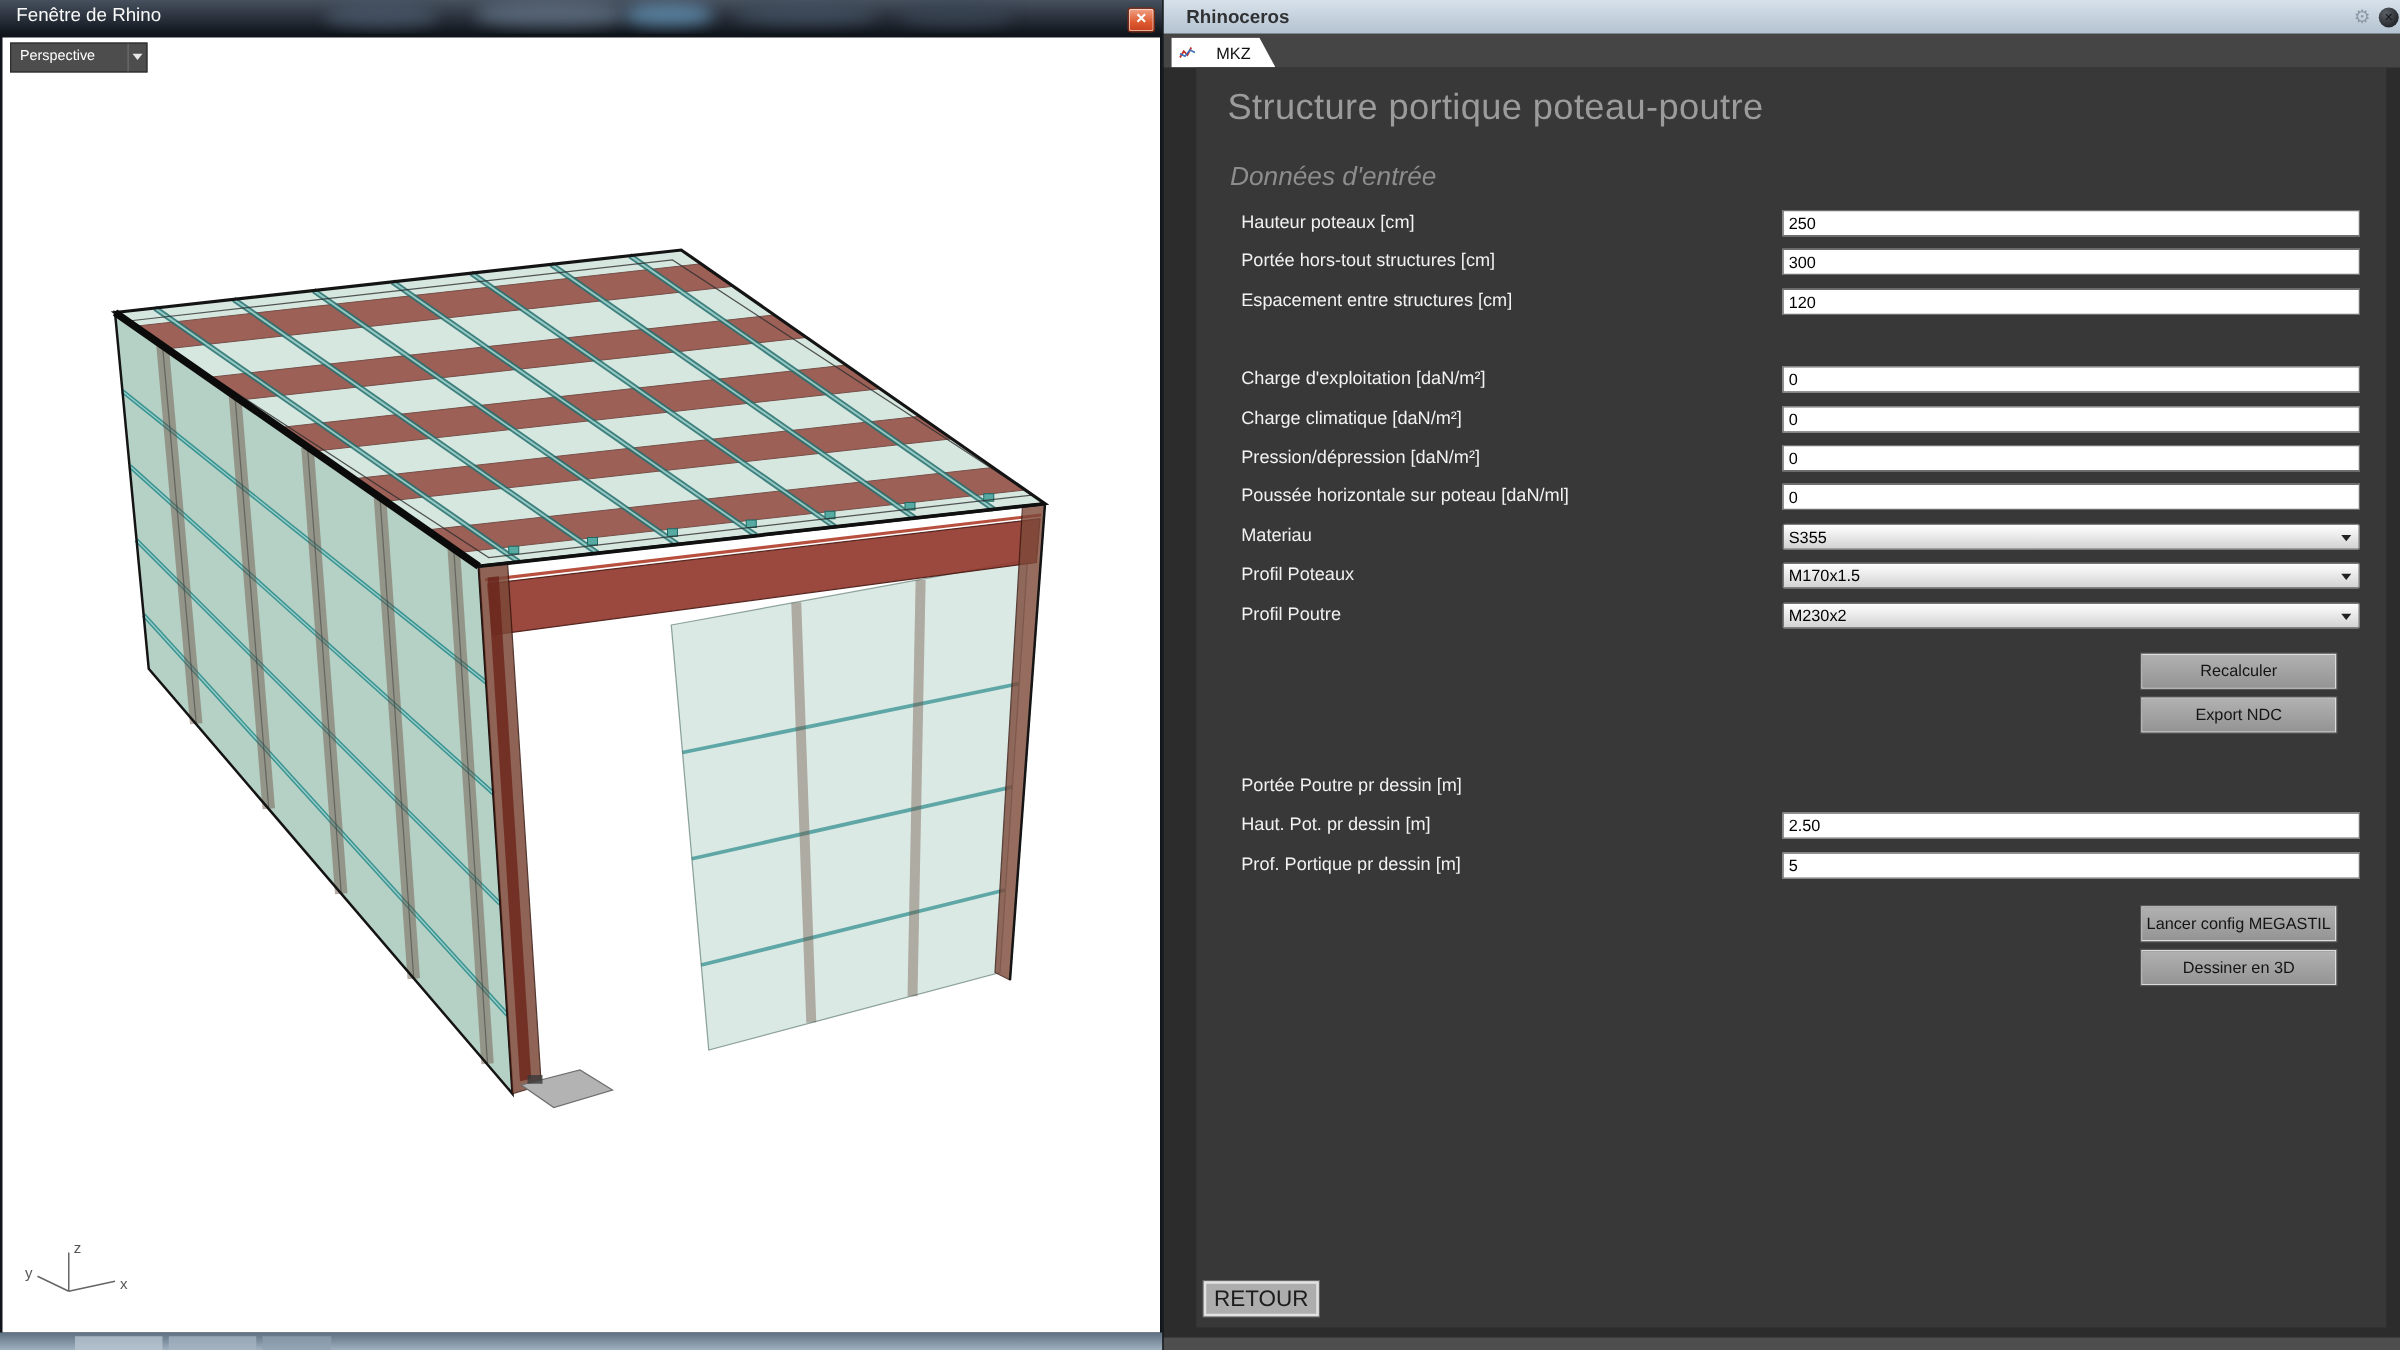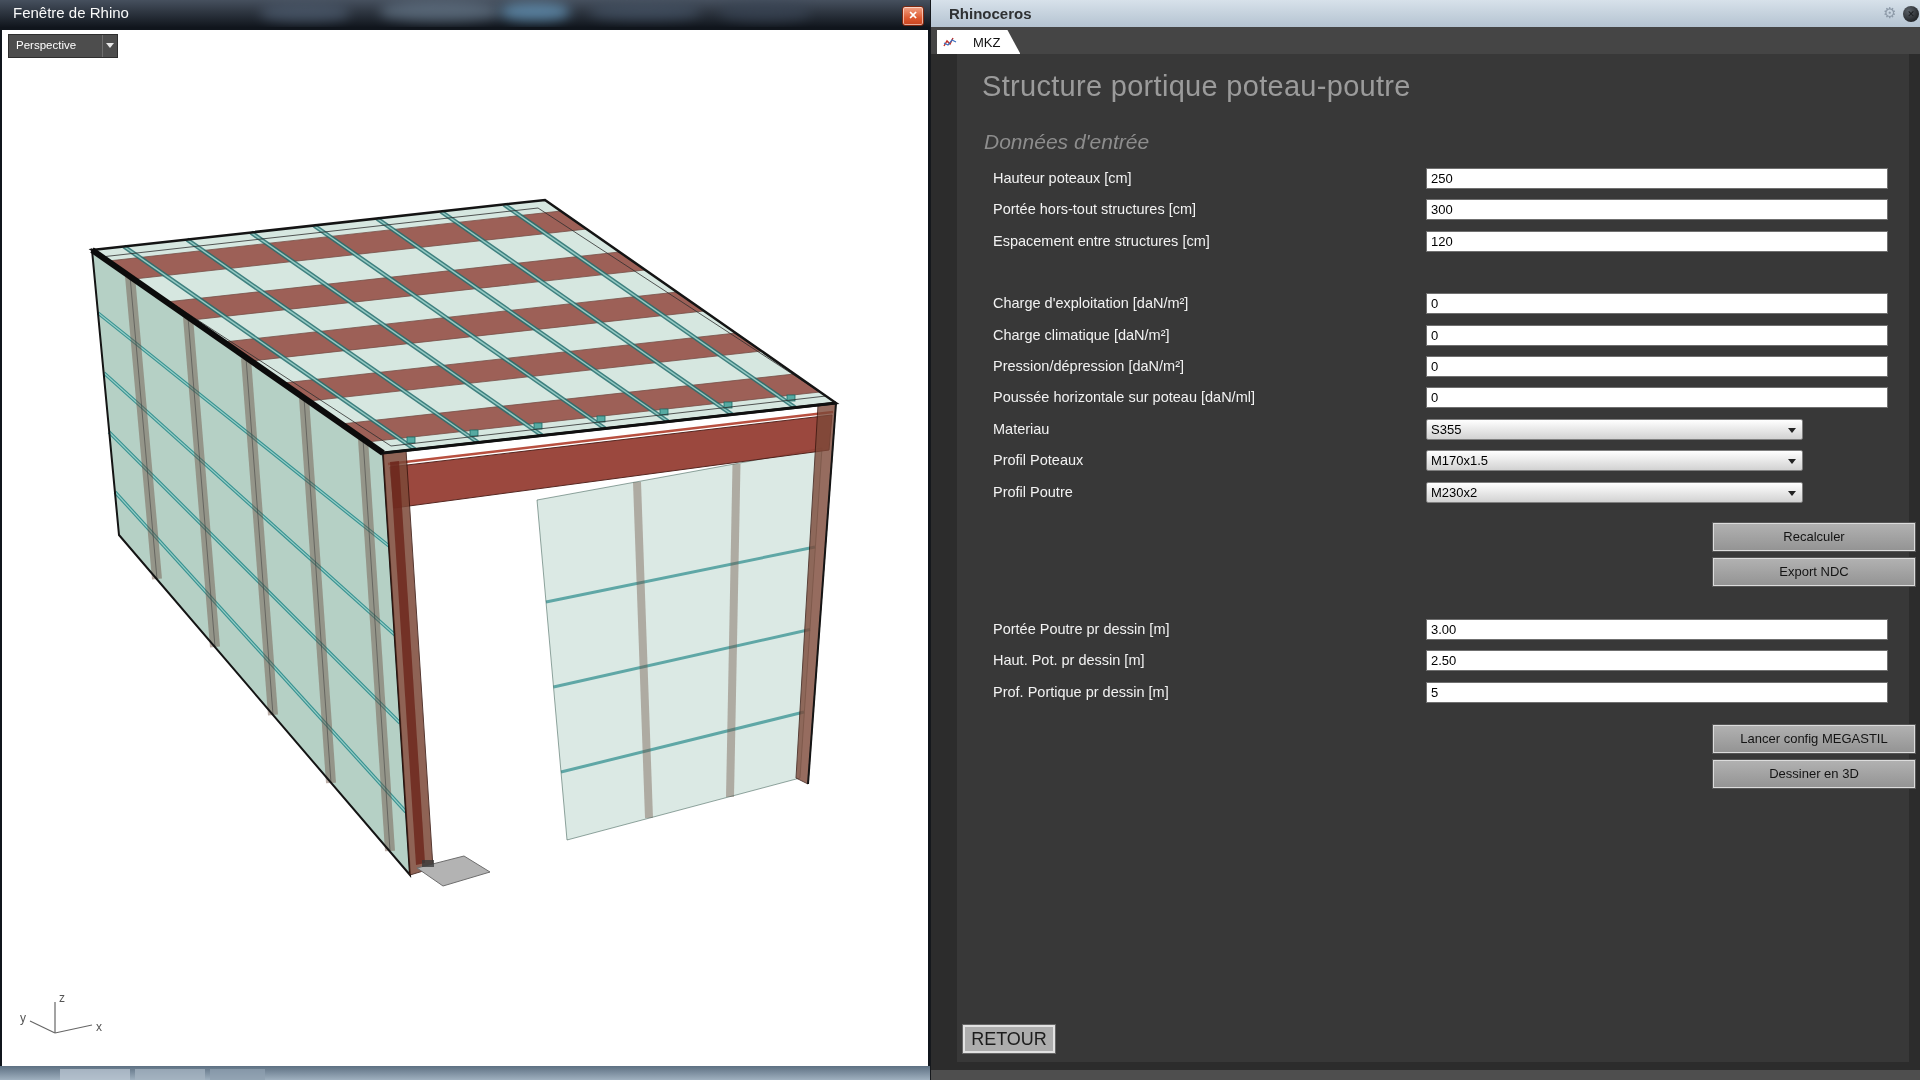--- a/index.html
+++ b/index.html
@@ -47,27 +47,27 @@
   .rbottom{position:absolute;left:0;top:1070px;width:100%;height:10px;background:#4e4e4e;}
 
   .heading{position:absolute;left:25px;top:16px;font-size:29px;color:#9b9b9b;letter-spacing:.3px;}
   .subheading{position:absolute;left:27px;top:76px;font-size:21px;font-style:italic;color:#8d8d8d;}
 
   .frow{position:absolute;left:36px;width:926px;height:22px;}
   .flabel{position:absolute;left:0;top:0;font-size:14.5px;color:#f2f2f2;line-height:21px;white-space:nowrap;}
   .finput{position:absolute;left:433px;top:0;width:462px;height:21px;box-sizing:border-box;
           background:#fff;border:1px solid #6f6f6f;font-family:"Liberation Sans",sans-serif;
           font-size:13px;color:#000;padding:0 4px;}
-  .fselect{position:absolute;left:433px;top:0;width:377px;height:21px;box-sizing:border-box;
+  .fselect{position:absolute;left:433px;top:0;width:462px;height:21px;box-sizing:border-box;
            background:linear-gradient(#ffffff,#d2d2d2);border:1px solid #7f7f7f;border-radius:2px;
            font-size:13px;color:#000;line-height:19px;padding:0 4px;cursor:pointer;}
   .selarrow{position:absolute;right:6px;top:8px;border-left:4px solid transparent;
             border-right:4px solid transparent;border-top:5px solid #222;}
 
-  .gbtn{position:absolute;left:756px;width:202px;height:28px;box-sizing:border-box;
+  .gbtn{position:absolute;left:756px;width:156px;height:28px;box-sizing:border-box;
         background:linear-gradient(#b1b1b1,#949494);border:1px solid #dcdcdc;
         box-shadow:0 0 0 1px #555;color:#141414;font-size:13px;text-align:center;
         line-height:26px;cursor:pointer;font-family:"Liberation Sans",sans-serif;}
   .retour{position:absolute;left:6px;top:971px;width:92px;height:28px;box-sizing:border-box;
           background:#adadad;border:2px solid #e2e2e2;box-shadow:0 0 0 1px #666;
           color:#1c1c1c;font-size:18px;text-align:center;line-height:24px;cursor:pointer;}
 </style>
 </head>
 <body>
 
@@ -278,21 +278,20 @@
           <span>M230x2</span>
           <span class="selarrow"></span>
         </div>
       </div>
 
       <div class="gbtn" style="top:469px">Recalculer</div>
       <div class="gbtn" style="top:504px">Export NDC</div>
 
       <div class="frow" style="top:565px">
         <span class="flabel">Portée Poutre pr dessin [m]</span>
-        <input class="finput" value="3.00" style="">
       </div>
       <div class="frow" style="top:596px">
         <span class="flabel">Haut. Pot. pr dessin [m]</span>
         <input class="finput" value="2.50" style="">
       </div>
       <div class="frow" style="top:628px">
         <span class="flabel">Prof. Portique pr dessin [m]</span>
         <input class="finput" value="5" style="">
       </div>
 

